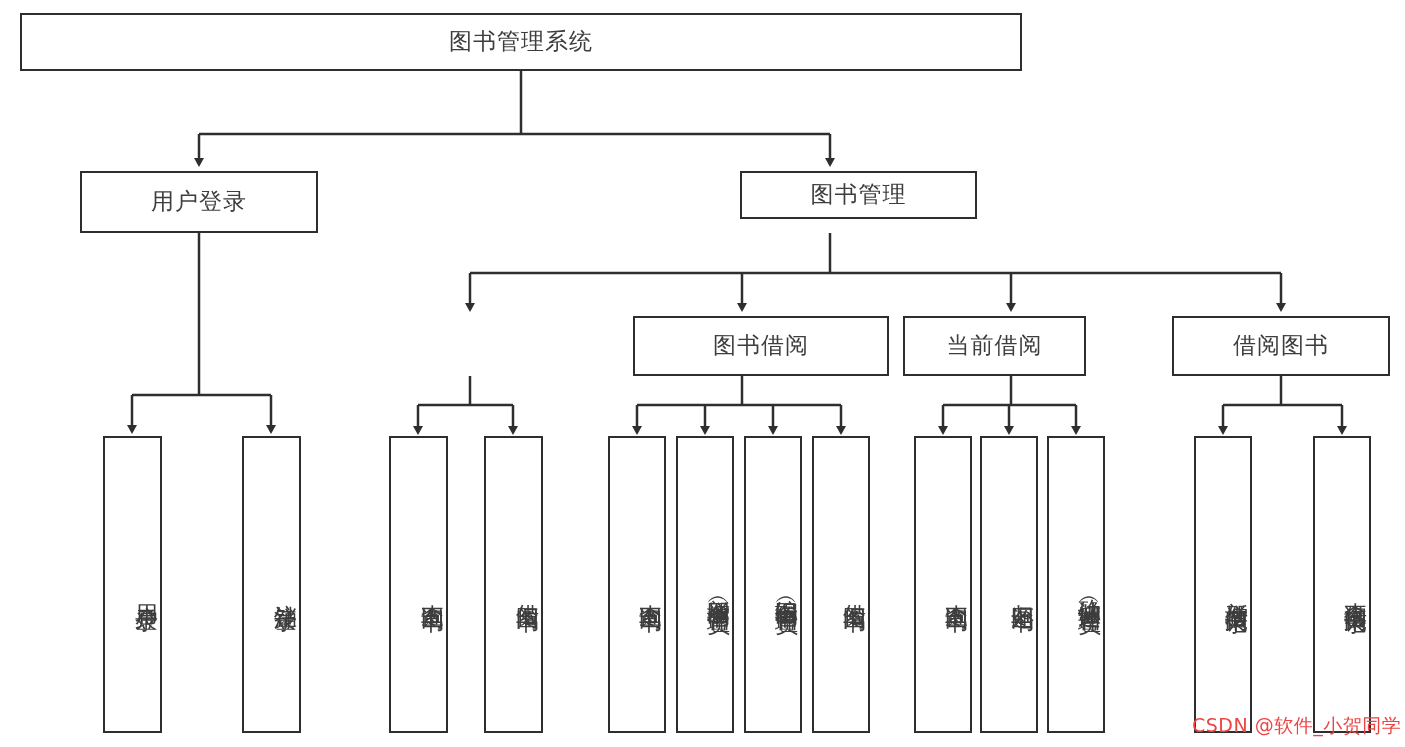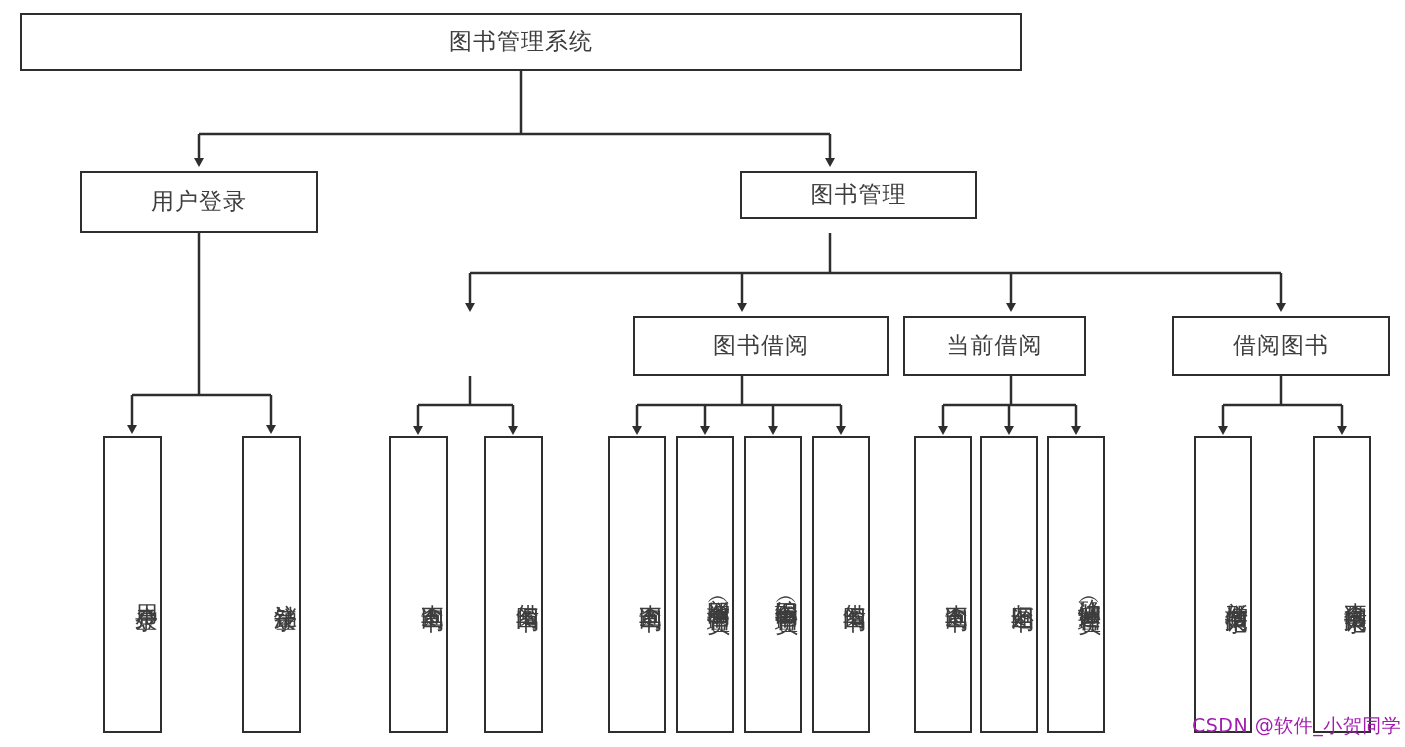--- a/index.html
+++ b/index.html
@@ -50,21 +50,21 @@
     padding-top: 10px;
     align-items: flex-start;
     justify-content: center;
   }
   .node .label {
     display: block;
   }
   .watermark {
     position: absolute;
     font-size: 19px;
-    color: #a21caf;
+    color: #ef4444;
     white-space: nowrap;
     letter-spacing: 0.5px;
   }
 </style>
 </head>
 <body>
 
 <div id="canvas">
 
   <svg id="wires" viewBox="0 0 1405 747">

